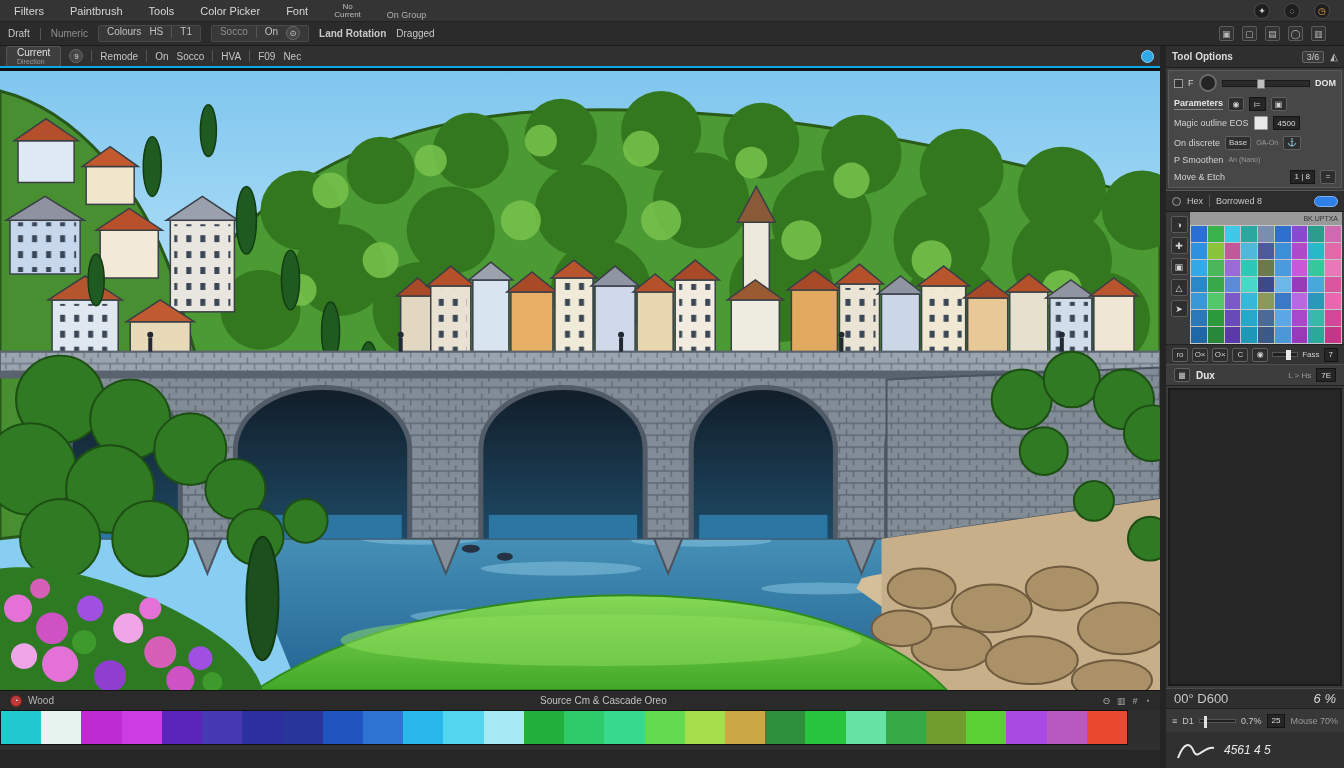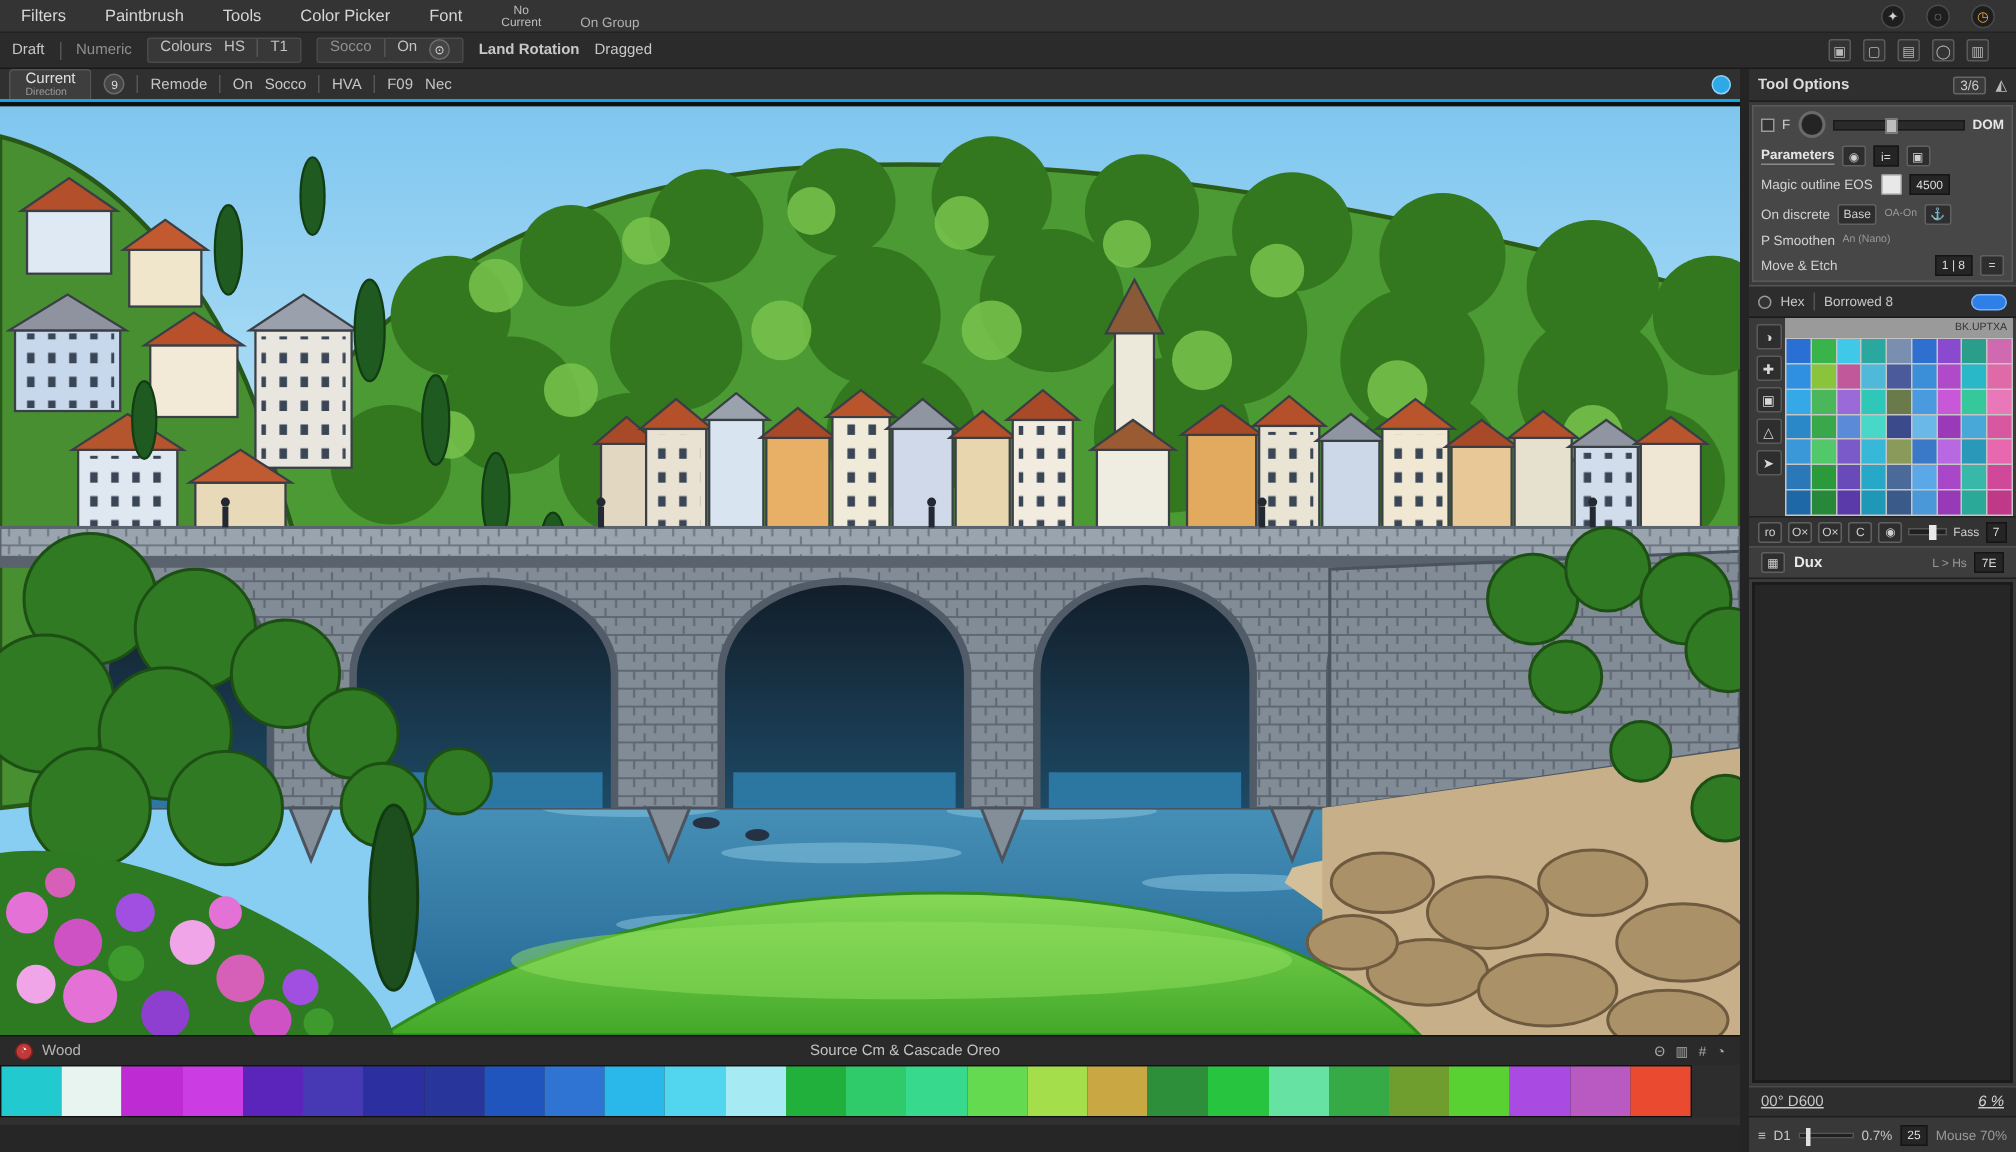--- a/index.html
+++ b/index.html
@@ -110,21 +110,21 @@
   .icons-row .lbl { color:#cfcfcf; font-size:8px; }
 
   .dux-row { height:22px; display:flex; align-items:center; gap:6px; padding:0 8px; background:#3d3d3d;
     border-top:1px solid #505050; border-bottom:1px solid #202020; }
   .dux-label { font-weight:bold; color:#e8e8e8; font-size:10px; }
   .dux-right { margin-left:auto; font-size:8px; color:#9a9a9a; display:flex; gap:5px; align-items:center; }
 
   .rp-empty { flex:1; background:#262626; border:2px solid #1b1b1b; margin:2px; }
 
   .d600-bar { height:20px; background:#2e2e2e; display:flex; align-items:center; padding:0 8px;
-    font-size:10px; color:#c8c8c8; border-top:1px solid #4a4a4a;text-decoration:underline; }
+    font-size:13px; color:#c8c8c8; border-top:1px solid #4a4a4a; }
   .d600-right { margin-left:auto; font-style:italic; color:#d8d8d8; }
 
   .rp-slider-row { height:24px; background:#383838; border-top:1px solid #1e1e1e; display:flex;
     align-items:center; gap:5px; padding:0 6px; font-size:9px; }
   .rp-track { flex:1; height:4px; background:#202020; border:1px solid #555; position:relative; }
   .rp-track .handle { position:absolute; left:12%; top:-4px; width:3px; height:12px; background:#e0e0e0; }
 
   .squiggle-row { height:36px; background:#303030; display:flex; align-items:center; gap:8px; padding:0 10px;
     color:#e8e8e8; font-size:12px; font-style:italic; }
 </style>
@@ -701,14 +701,20 @@
       <span>≡</span>
       <span>D1</span>
       <span class="rp-track">
           <span class="handle"></span>
         </span>
       <span>0.7%</span>
       <span class="inset">25</span>
       <span style="color:#9a9a9a">Mouse 70%</span>
     </div>
 
+    <div class="squiggle-row">
+      <svg width="40" height="24" viewBox="0 0 40 24">
+        <path d="M2,20 C8,4 14,4 18,14 C22,22 28,8 38,10" fill="none" stroke="#e8e8e8" stroke-width="2"></path>
+      </svg>
+      <span>4561 4 5</span>
+    </div>
   </div>
 </div>
 
 </body></html>

